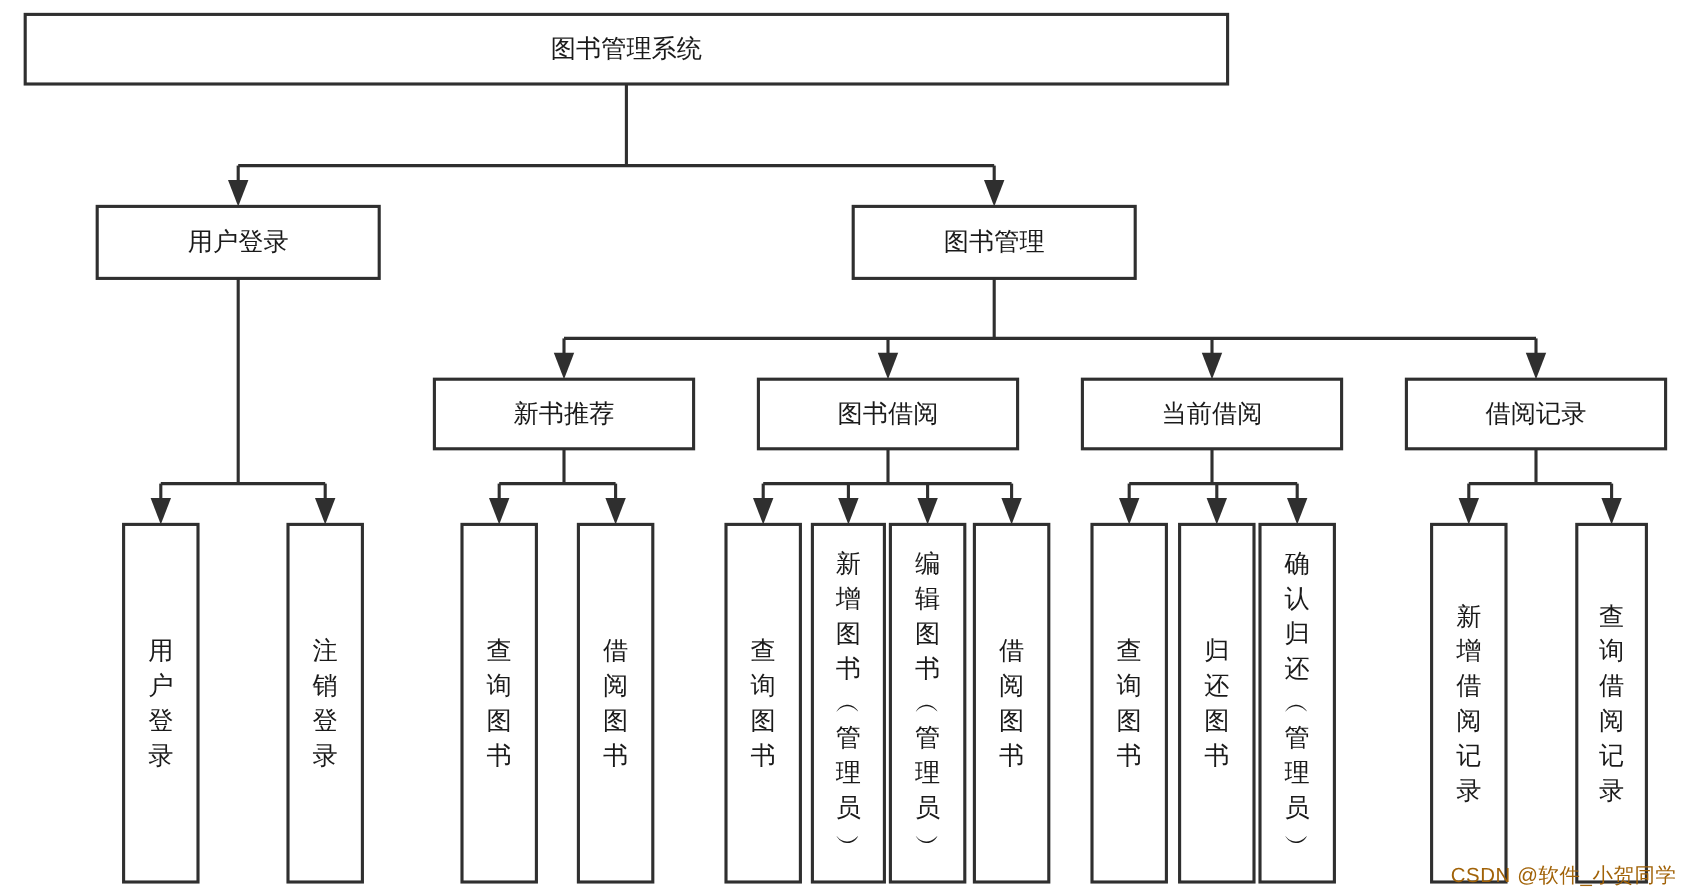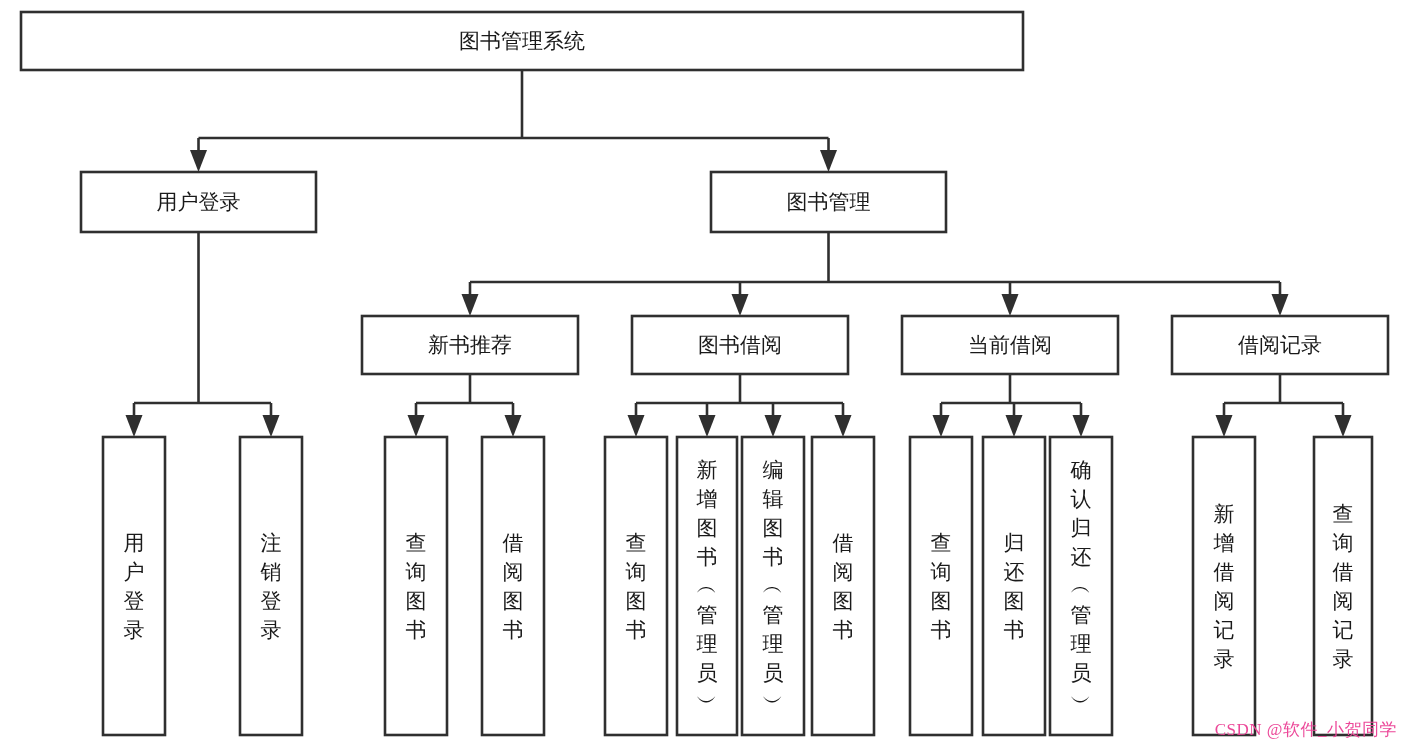--- a/index.html
+++ b/index.html
@@ -49,23 +49,23 @@
     font-size: 21px;
     fill: #1a1a1a;
     text-anchor: middle;
     dominant-baseline: middle;
     white-space: pre;
   }
   .watermark-text {
     position: absolute;
     right: 8px;
     bottom: 6px;
-    font-family: Liberation Serif, serif;
+    font-family: Liberation Sans, sans-serif;
     font-size: 17px;
-    color: #ec4899;
+    color: #a16207;
     letter-spacing: 0.5px;
     user-select: none;
     white-space: nowrap;
   }
 </style>
 </head>
 <body>
 
 <div id="diagram-root">
   <svg id="diagram-svg" width="1405" height="747" viewBox="0 0 1405 747" xmlns="http://www.w3.org/2000/svg">

